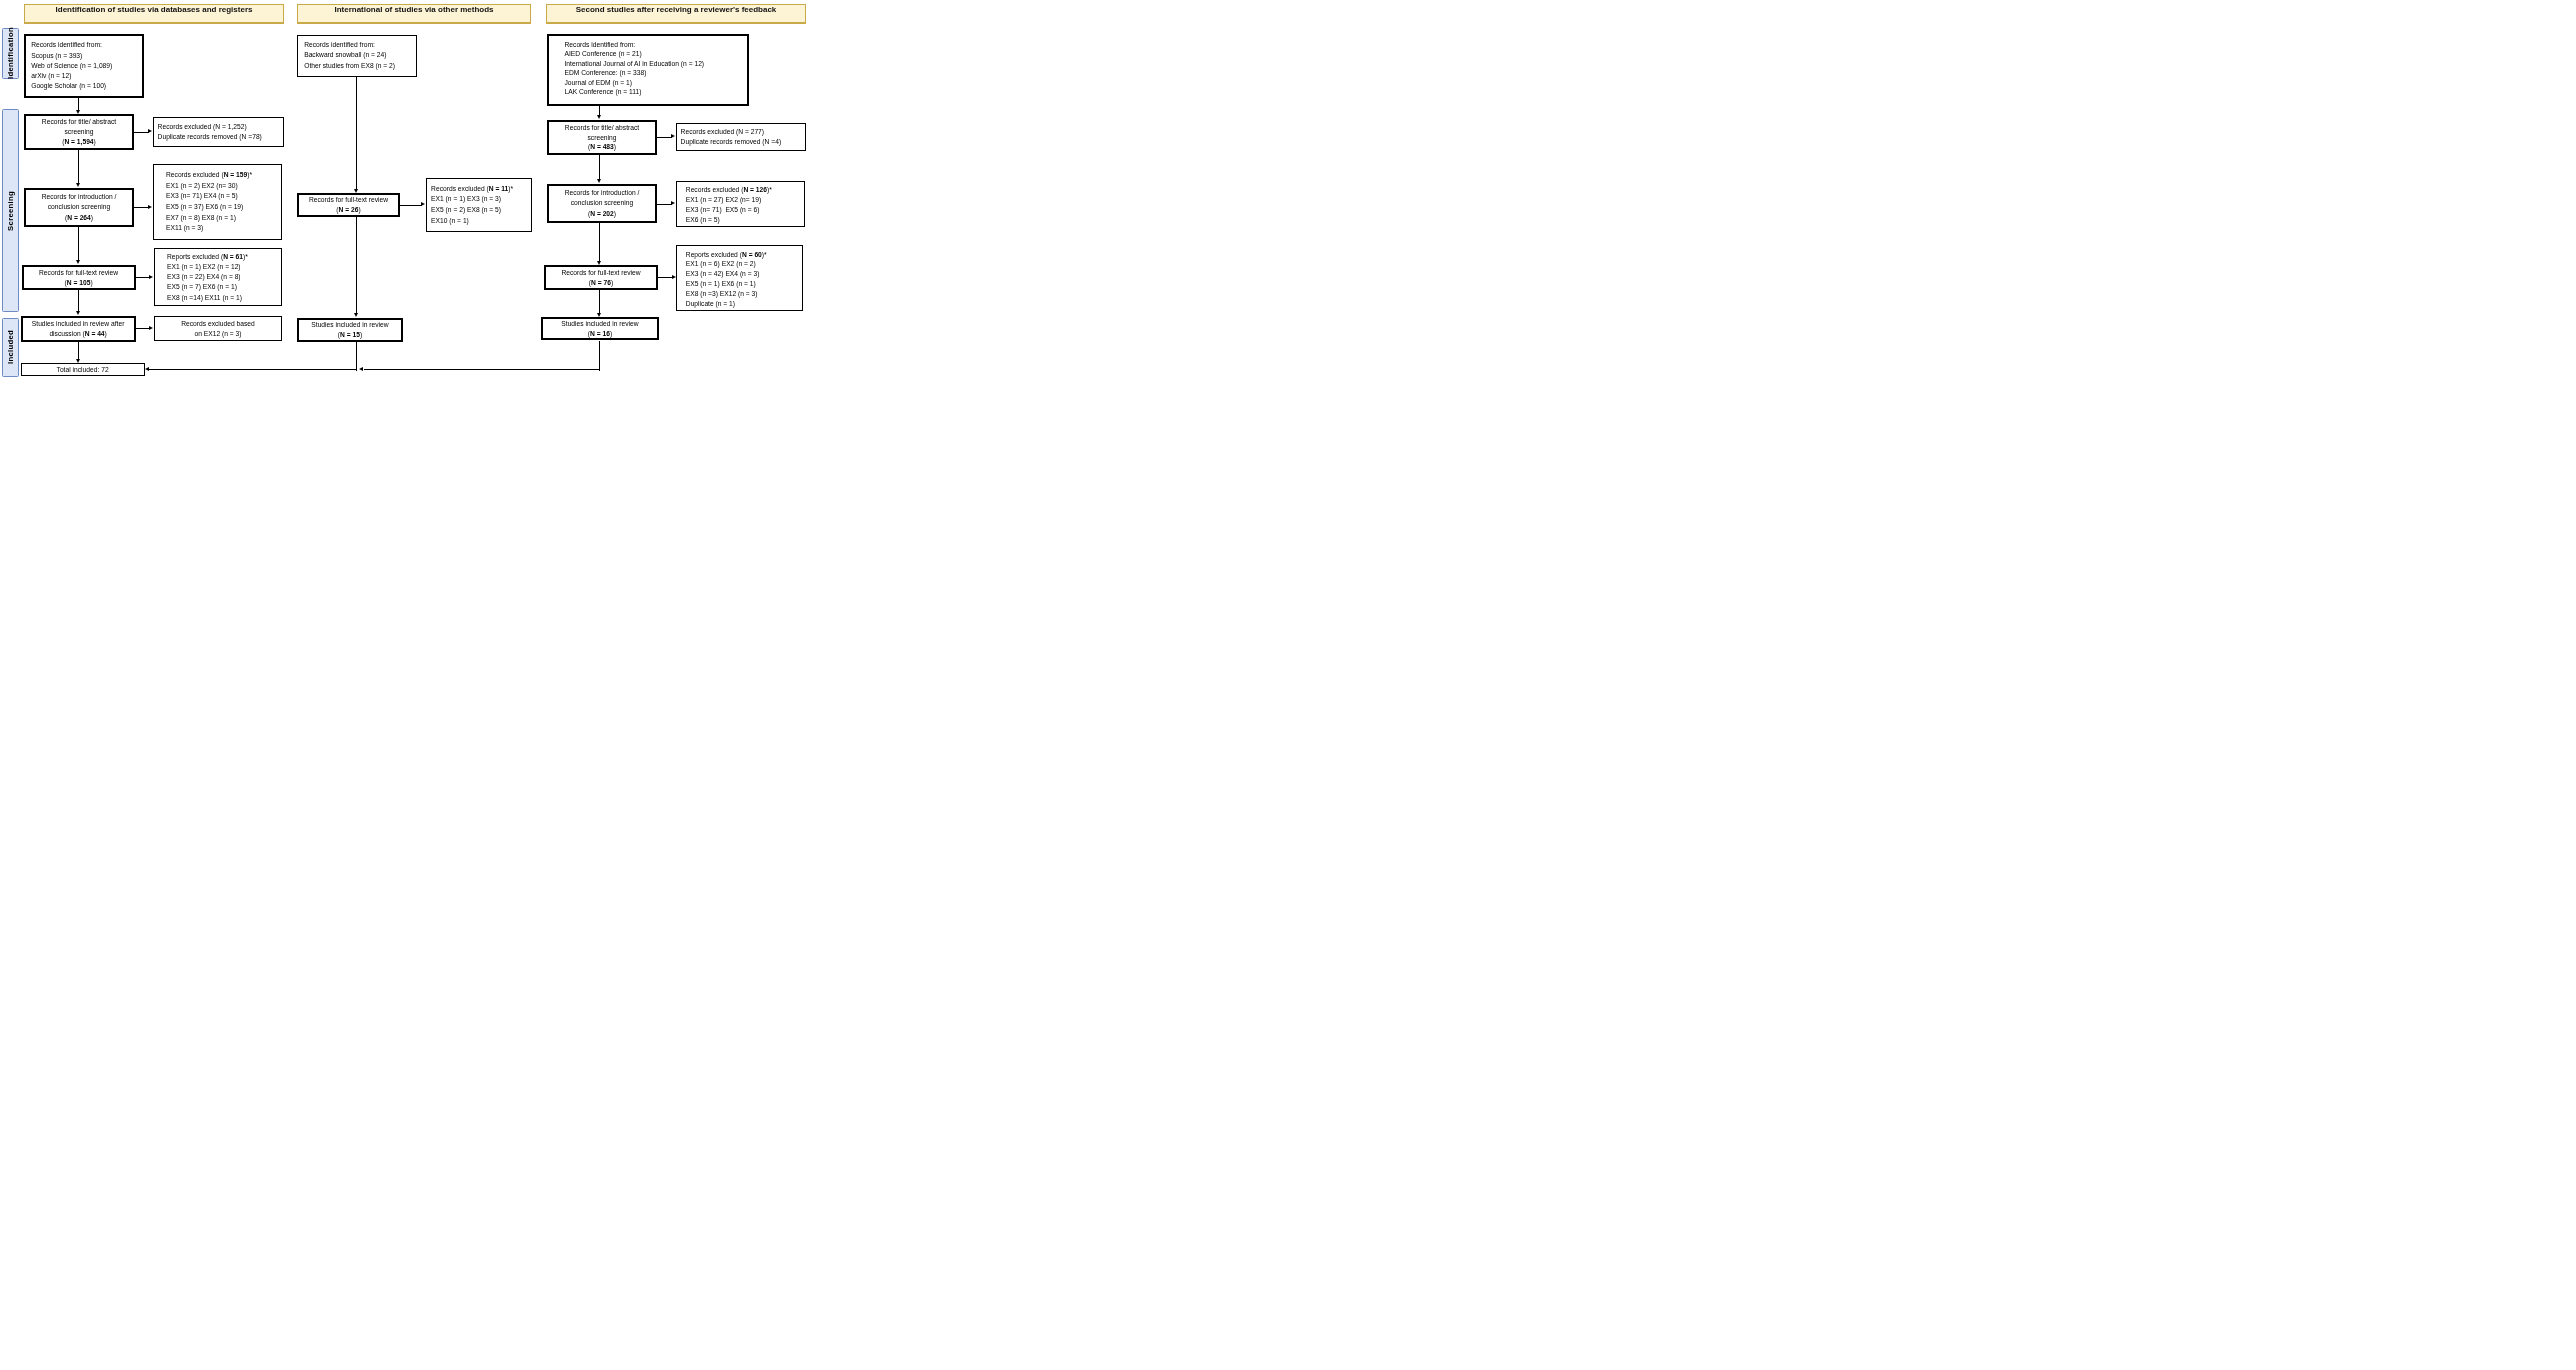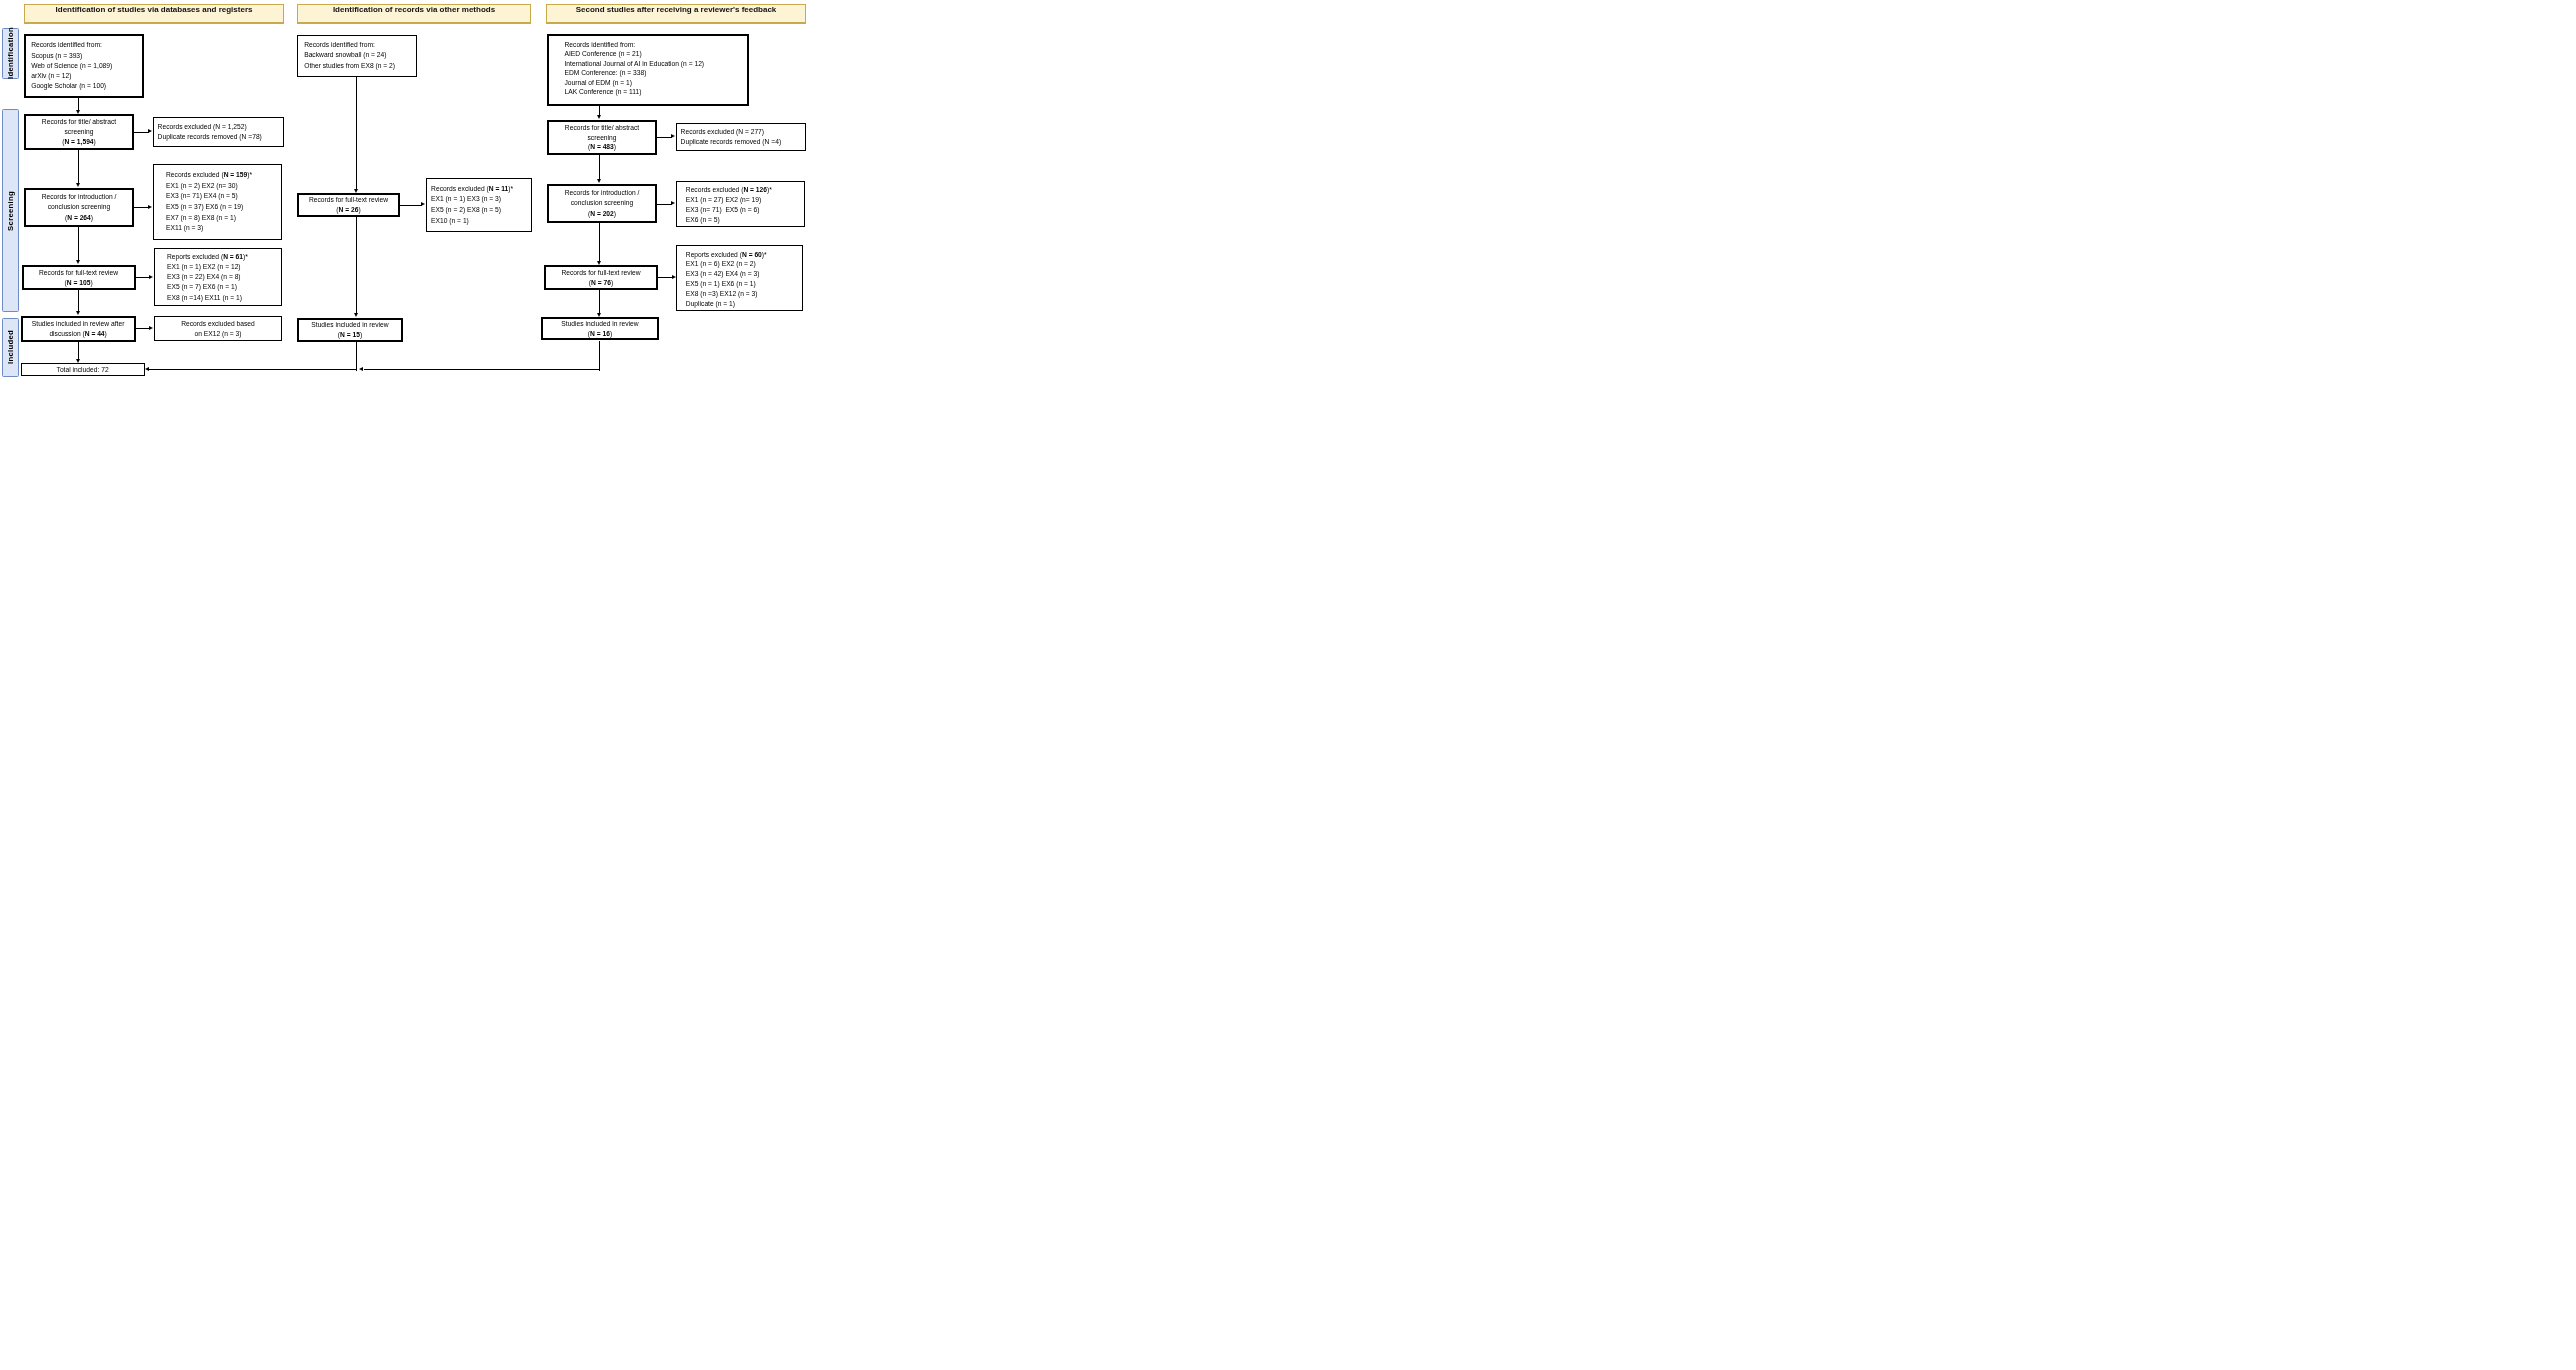--- a/index.html
+++ b/index.html
@@ -37,21 +37,21 @@
 </style>
 </head>
 <body>
 
 <div id="stage">
 
   <div class="hdr" style="left:24px;top:4.1px;width:260px;">
     <span>Identification of studies via databases and registers</span>
   </div>
   <div class="hdr" style="left:297px;top:4.1px;width:234px;">
-    <span>Identification of records via other methods</span>
+    <span>International of studies via other methods</span>
   </div>
   <div class="hdr" style="left:546px;top:4.1px;width:260px;">
     <span>Second studies after receiving a reviewer's feedback</span>
   </div>
 
   <div class="side" style="left:1.5px;top:28px;width:17px;height:51px;">
     <span>Identification</span>
   </div>
   <div class="side" style="left:1.5px;top:109px;width:17px;height:203px;">
     <span>Screening</span>

